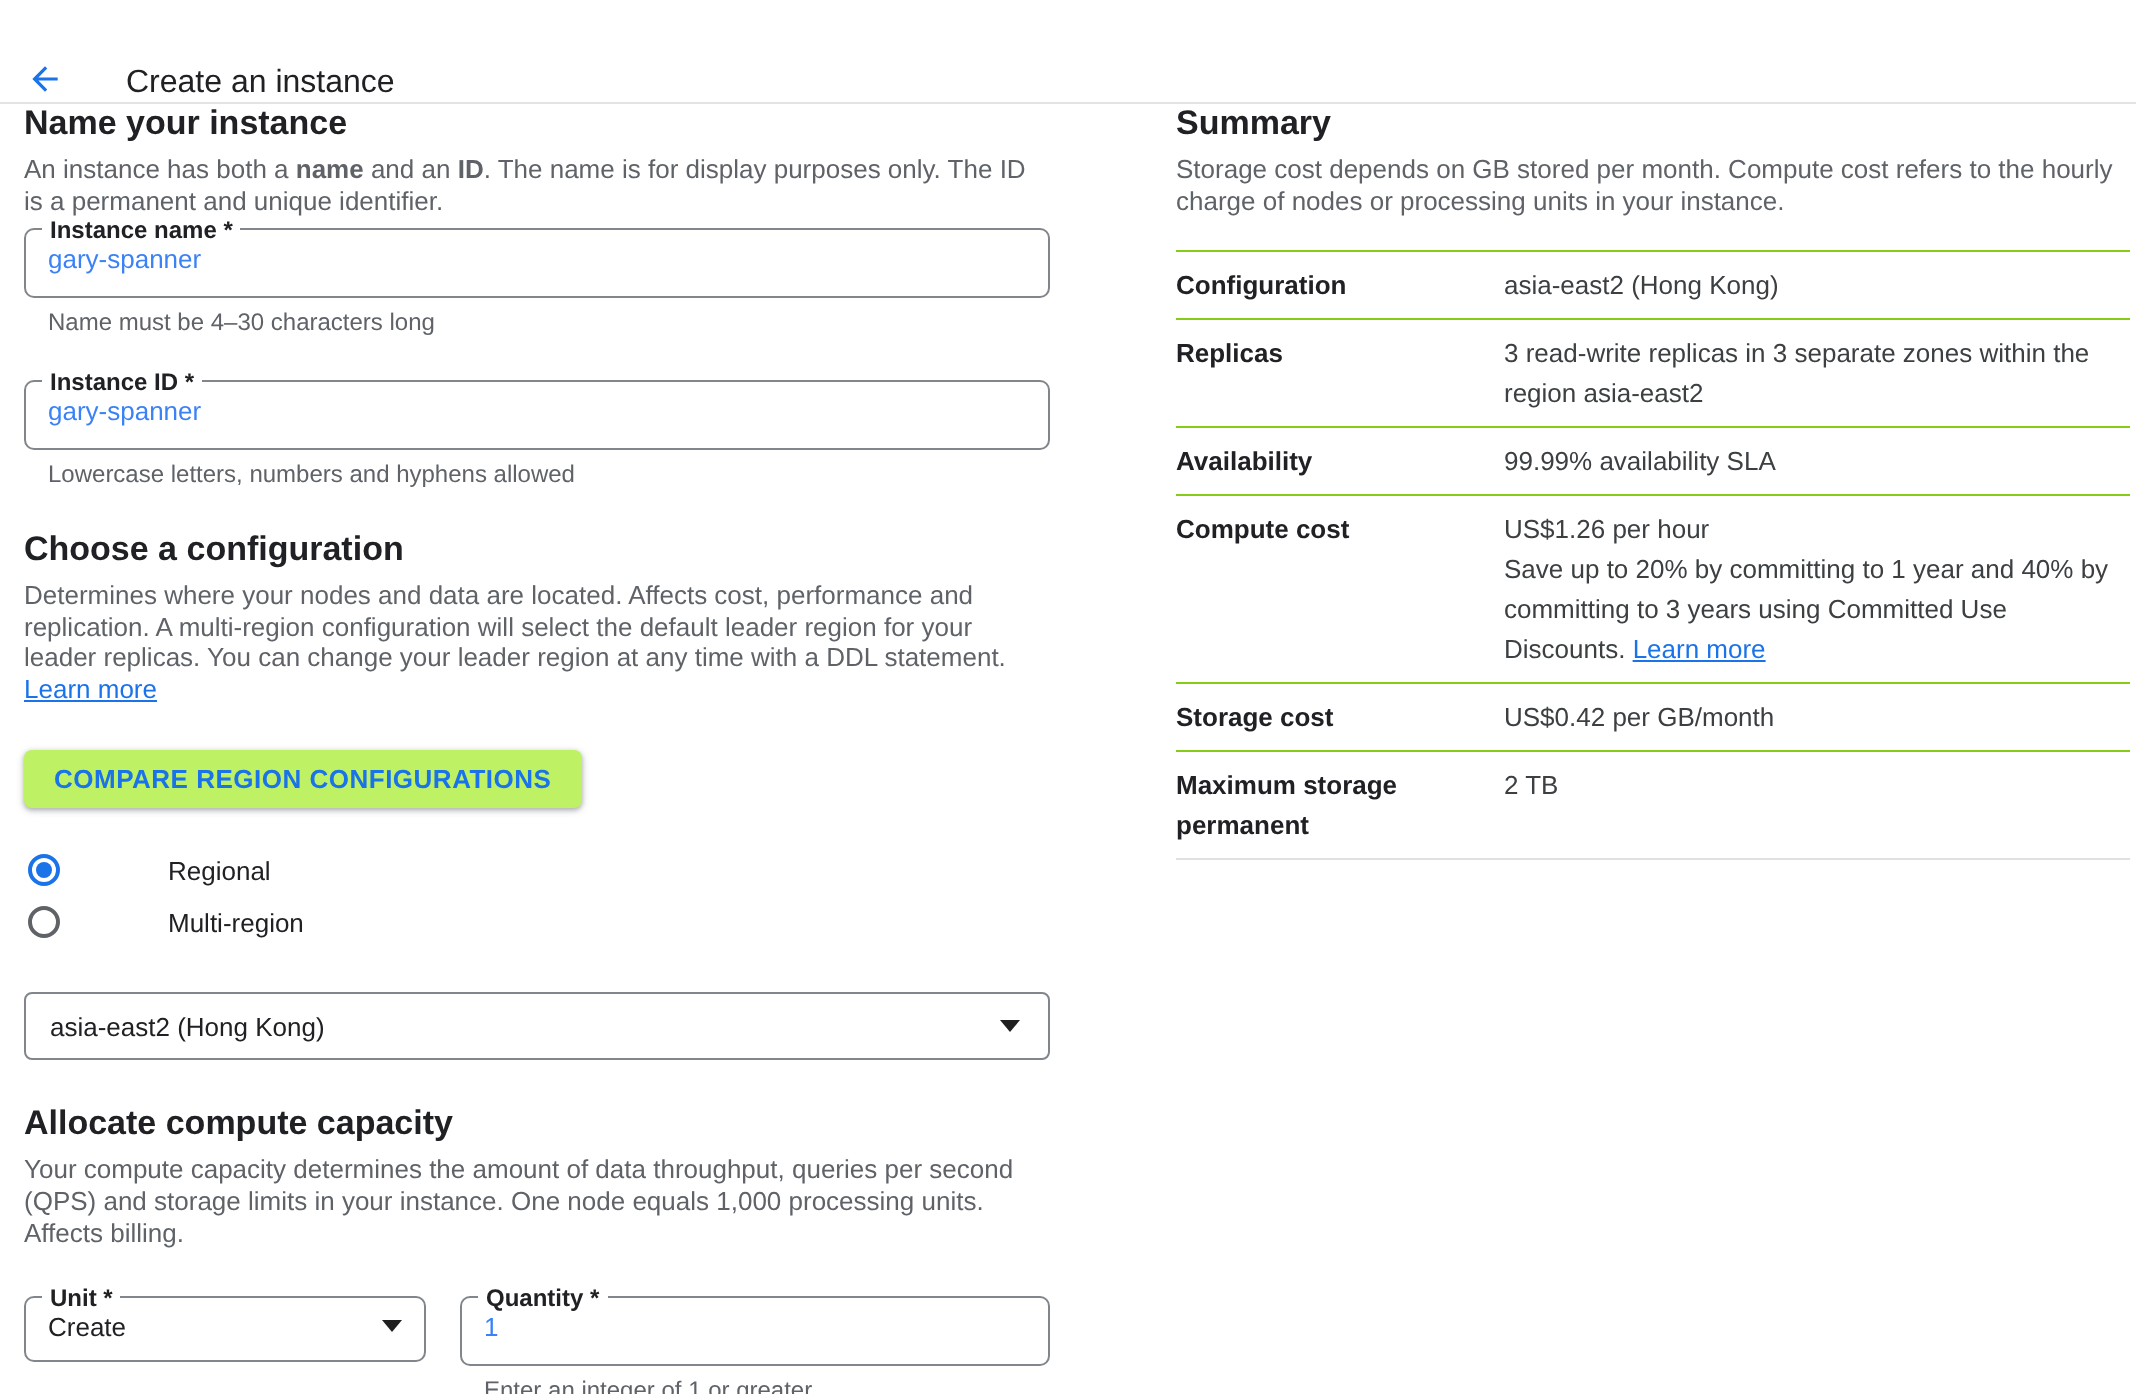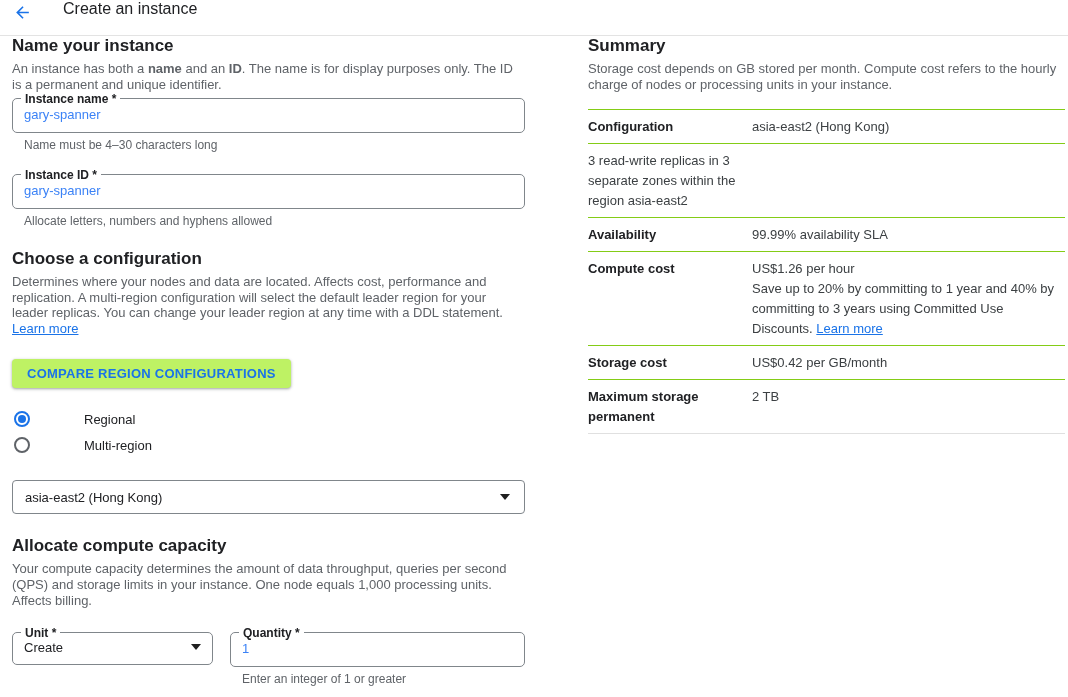--- a/index.html
+++ b/index.html
@@ -5,21 +5,21 @@
   * { box-sizing: border-box; }
   html, body { margin: 0; padding: 0; }
   body {
     width: 1068px; height: 697px; overflow: hidden;
     background: #fff;
     font-family: "Liberation Sans", sans-serif;
     color: #202124;
   }
   
   .app-header {
-    height: 36px; display: flex; align-items: flex-start;
+    height: 52px; display: flex; align-items: flex-end;
     padding-left: 10px; border-bottom: 1px solid #e3e3e3;
   }
   .back-btn {
     width: 24px; height: 24px; border: none; background: transparent;
     display: flex; align-items: center; justify-content: center;
     cursor: pointer; padding: 0;
   }
   .page-title { font-size: 16px; color: #202124; margin-left: 29px; font-weight: 400; }
 
   
@@ -144,21 +144,21 @@
         <input class="m-input" type="text" value="gary-spanner" style="">
       </fieldset>
       <div class="helper">Name must be 4–30 characters long</div>
     </div>
 
     <div class="field-block-2">
       <fieldset class="m-field">
         <legend>Instance ID *</legend>
         <input class="m-input" type="text" value="gary-spanner" style="">
       </fieldset>
-      <div class="helper">Allocate letters, numbers and hyphens allowed</div>
+      <div class="helper">Lowercase letters, numbers and hyphens allowed</div>
     </div>
 
     <h2 class="section-heading" style="margin-top:21px;">Choose a configuration</h2>
     <p class="desc"><span>Determines where your nodes and data are located. Affects cost, performance and replication. A multi-region configuration will select the default leader region for your leader replicas. You can change your leader region at any time with a DDL statement. </span><a class="link">Learn more</a></p>
 
     <button class="compare-btn">COMPARE REGION CONFIGURATIONS</button>
 
     <div class="radio-group">
       <div class="radio-row">
         <span class="radio checked"></span>
@@ -204,20 +204,21 @@
     <p class="desc">Storage cost depends on GB stored per month. Compute cost refers to the hourly charge of nodes or processing units in your instance.</p>
 
     <div class="sum-table">
 
       <div class="sum-row">
         <div class="sum-label">Configuration</div>
         <div class="sum-value">asia-east2 (Hong Kong)</div>
       </div>
 
       <div class="sum-row">
+        <div class="sum-label">Replicas</div>
         <div class="sum-value">3 read-write replicas in 3 separate zones within the region asia-east2</div>
       </div>
 
       <div class="sum-row">
         <div class="sum-label">Availability</div>
         <div class="sum-value">99.99% availability SLA</div>
       </div>
 
       <div class="sum-row">
         <div class="sum-label">Compute cost</div>

